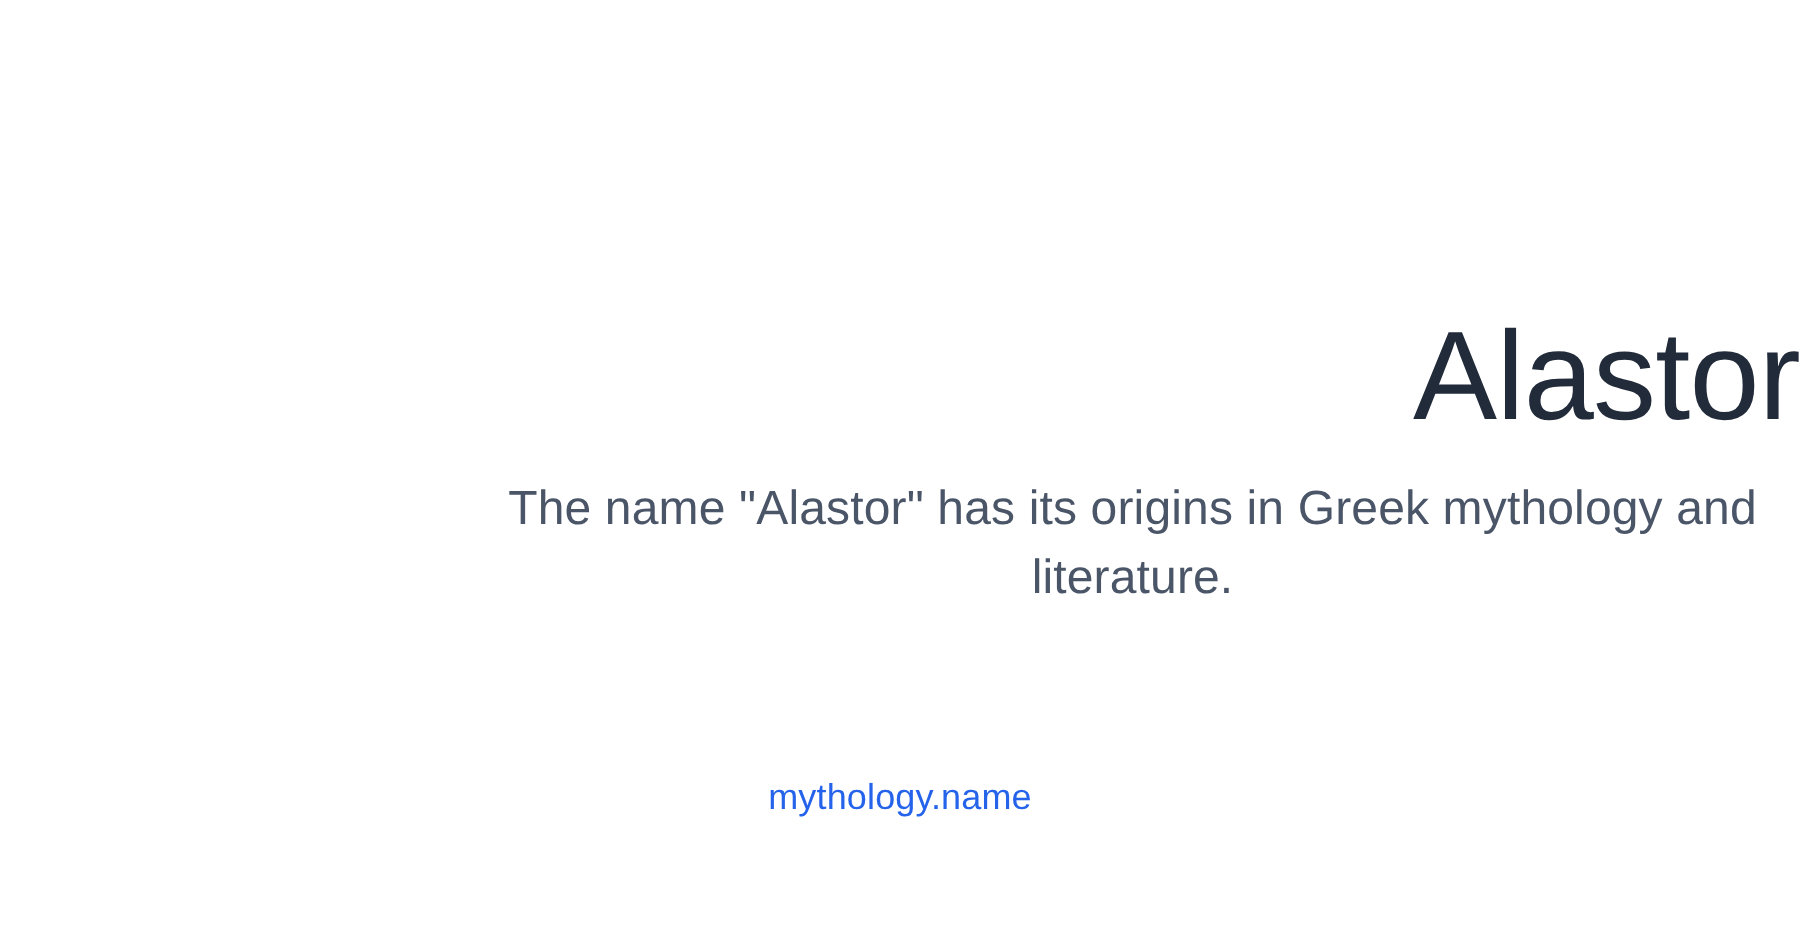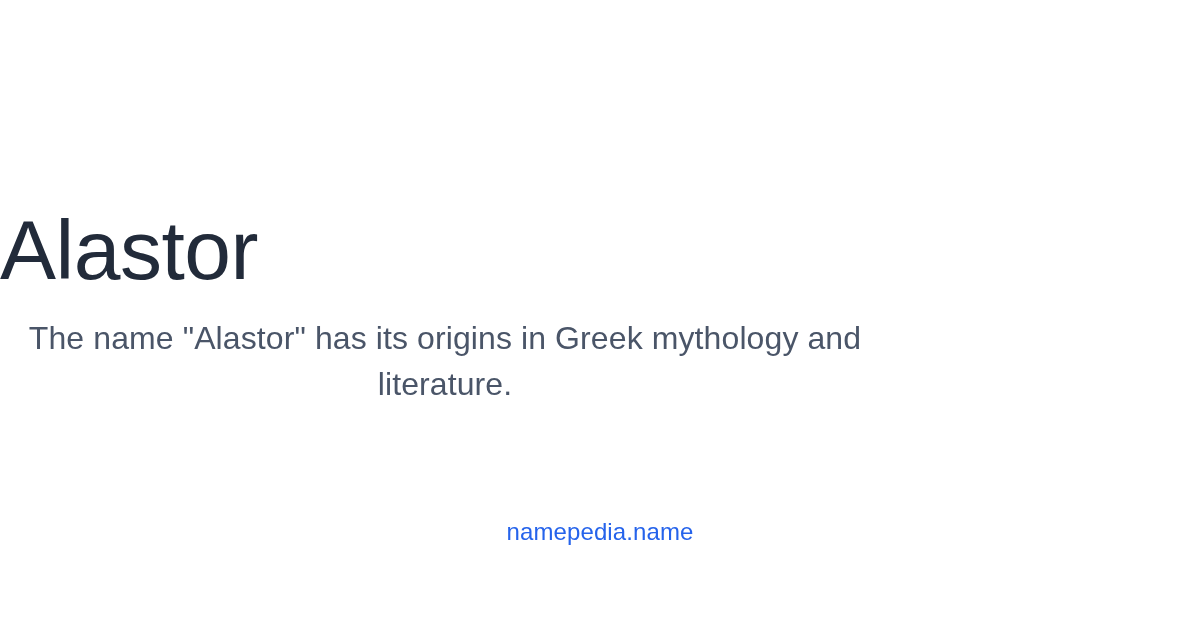--- a/index.html
+++ b/index.html
@@ -24,21 +24,21 @@
     display: flex;
     flex-direction: column;
     align-items: center;
     justify-content: flex-start;
   }
 
   .content-block {
     width: 100%;
     display: flex;
     flex-direction: column;
-    align-items: flex-start;
+    align-items: flex-end;
     padding-top: 206px;
   }
 
   .name-title {
     font-size: 84px;
     line-height: 1.05;
     font-weight: 400;
     color: #222b3a;
     letter-spacing: -0.5px;
     text-align: center;
@@ -85,16 +85,16 @@
 
   <div class="content-block">
 
     <h1 class="name-title">Alastor</h1>
 
     <p class="name-description">The name "Alastor" has its origins in Greek mythology and literature.</p>
 
   </div>
 
   <div class="site-link-wrap">
-    <a class="site-link">namepedia.name</a>
+    <a class="site-link">mythology.name</a>
   </div>
 
 </div>
 
 </body></html>

